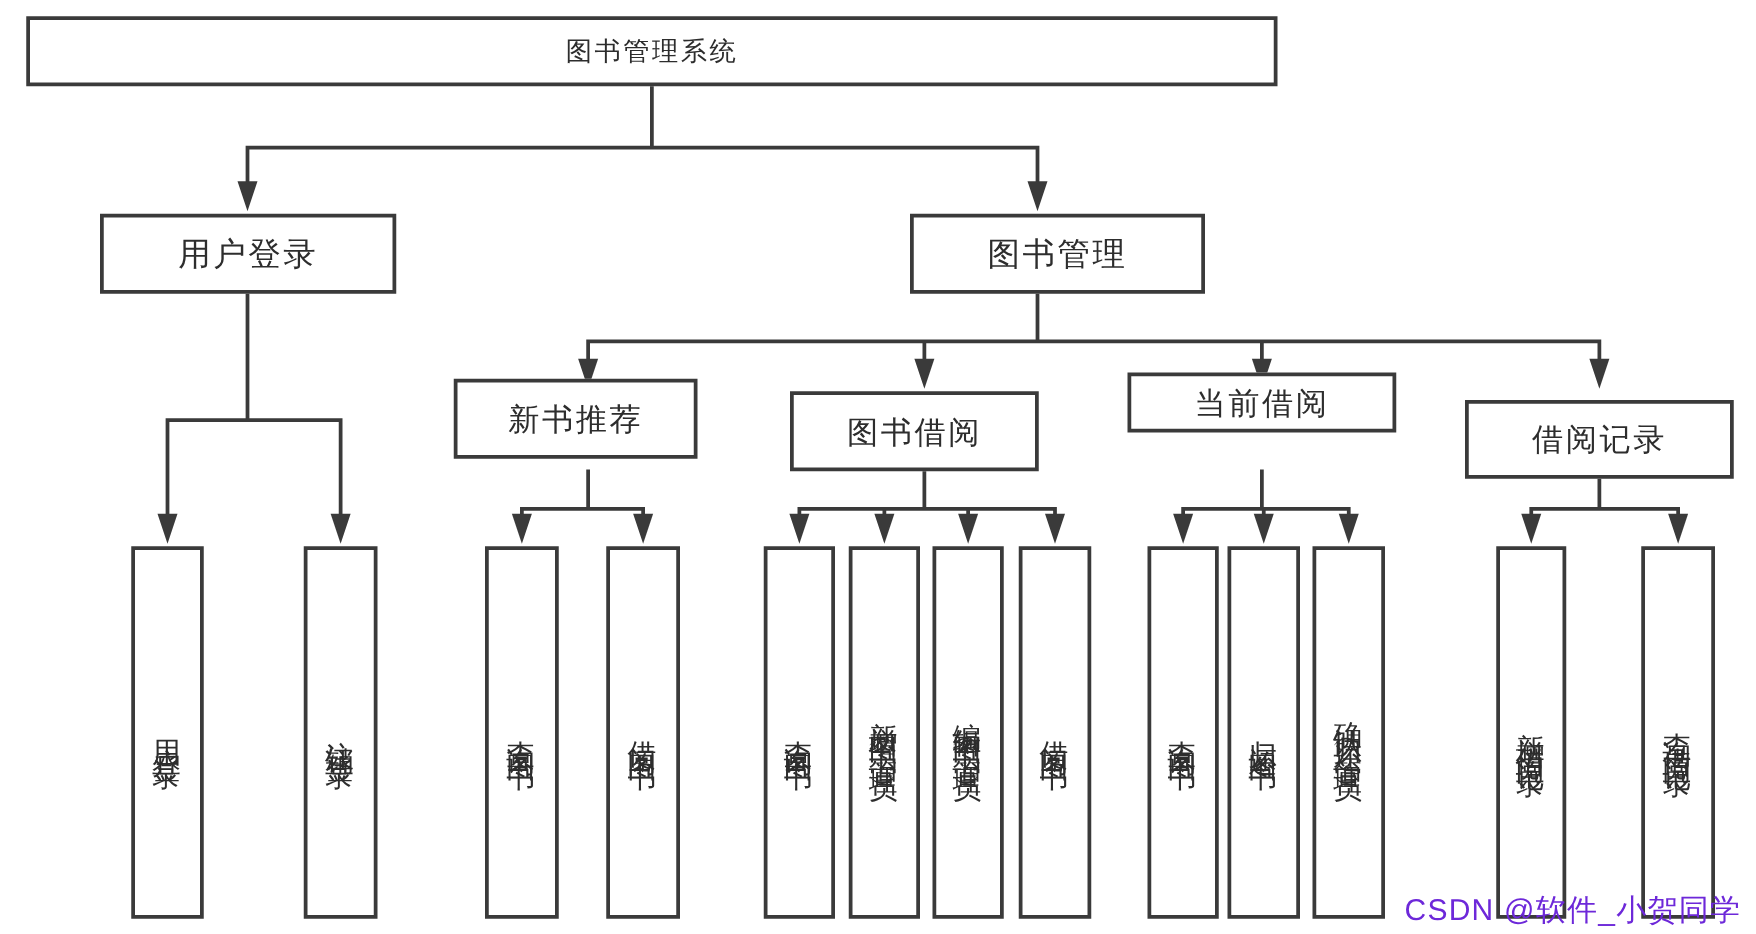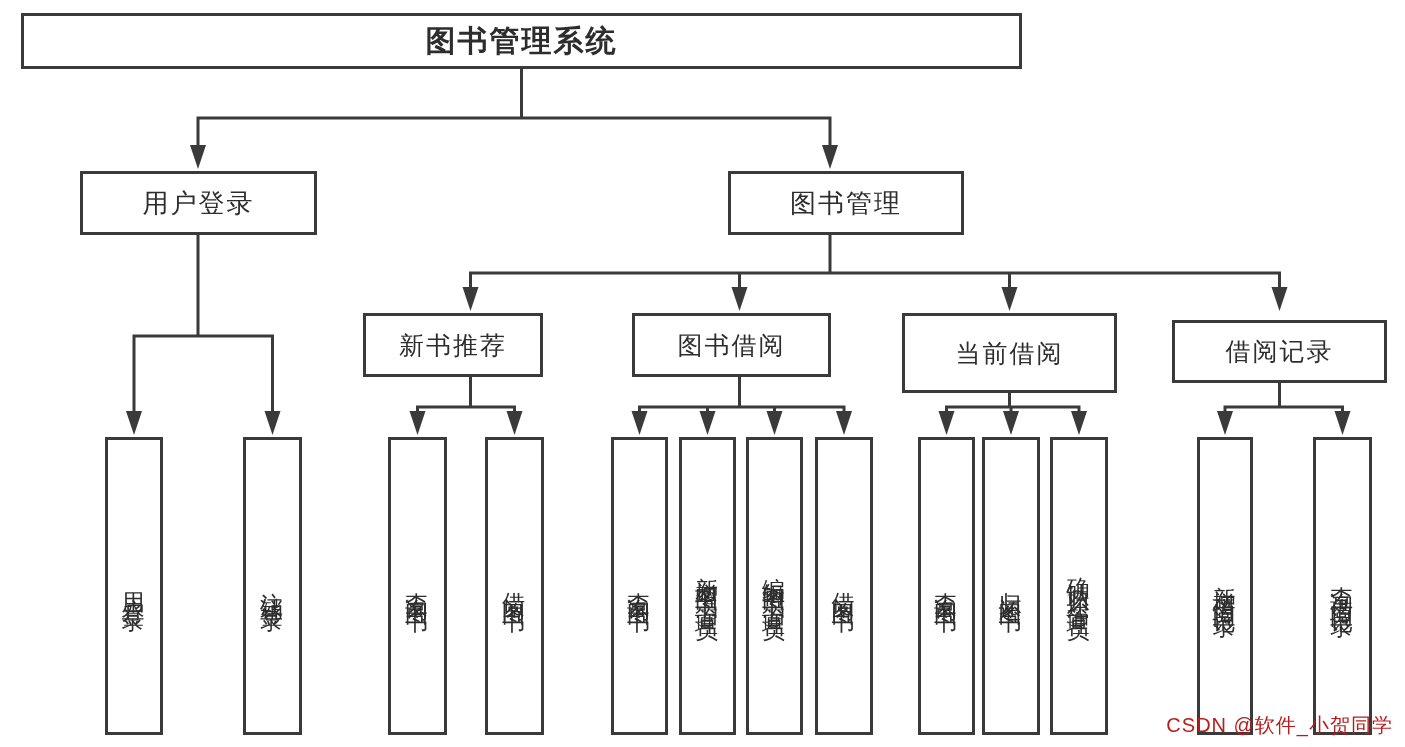--- a/index.html
+++ b/index.html
@@ -10,27 +10,27 @@
   }
   svg.wires{position:absolute;left:0;top:0;width:1405px;height:747px;}
   .node{
     position:absolute;box-sizing:border-box;background:#ffffff;
     border:3px solid #3a3a3a;
     display:flex;align-items:center;justify-content:center;
     z-index:2;
   }
   .node.h span{letter-spacing:2px;white-space:nowrap;}
   .node.v span{writing-mode:vertical-rl;letter-spacing:6px;white-space:nowrap;}
-  .lvl1{font-size:30px;font-weight:bold;}
+  .lvl1{font-size:21px;}
   .lvl2{font-size:26px;}
   .lvl3{font-size:25px;}
   .lvl4{font-size:23px;}
   .watermark{
     position:absolute;top:712px;right:12px;z-index:3;
-    font-size:20px;color:#b91c1c;letter-spacing:1px;white-space:nowrap;
+    font-size:24px;color:#6d28d9;letter-spacing:1px;white-space:nowrap;
   }
 </style>
 </head>
 <body>
 
 <div class="canvas">
 
   <svg class="wires" viewBox="0 0 1405 747" fill="none">
     <g stroke="#3a3a3a" stroke-width="3" stroke-linecap="square">
       <path d="M521.5 69 V118 M198 118 H830 M198 118 V146 M830 118 V146"></path>
@@ -98,27 +98,27 @@
     <span>图书管理系统</span>
   </div>
 
   <div class="node h lvl2" style="left:80px;top:171px;width:237px;height:64px">
     <span>用户登录</span>
   </div>
   <div class="node h lvl2" style="left:728px;top:171px;width:236px;height:64px">
     <span>图书管理</span>
   </div>
 
-  <div class="node h lvl3" style="left:363px;top:313px;width:180px;height:64px">
+  <div class="node h lvl3" style="left:363px;top:303px;width:195px;height:64px">
     <span>新书推荐</span>
   </div>
   <div class="node h lvl3" style="left:632px;top:313px;width:199px;height:64px">
     <span>图书借阅</span>
   </div>
-  <div class="node h lvl3" style="left:902px;top:313px;width:215px;height:80px">
+  <div class="node h lvl3" style="left:902px;top:298px;width:215px;height:48px">
     <span>当前借阅</span>
   </div>
   <div class="node h lvl3" style="left:1172px;top:320px;width:215px;height:63px">
     <span>借阅记录</span>
   </div>
 
   <div class="node v lvl4" style="left:105px;top:437px;width:58px;height:298px">
     <span>用户登录</span>
   </div>
   <div class="node v lvl4" style="left:243px;top:437px;width:59px;height:298px">

